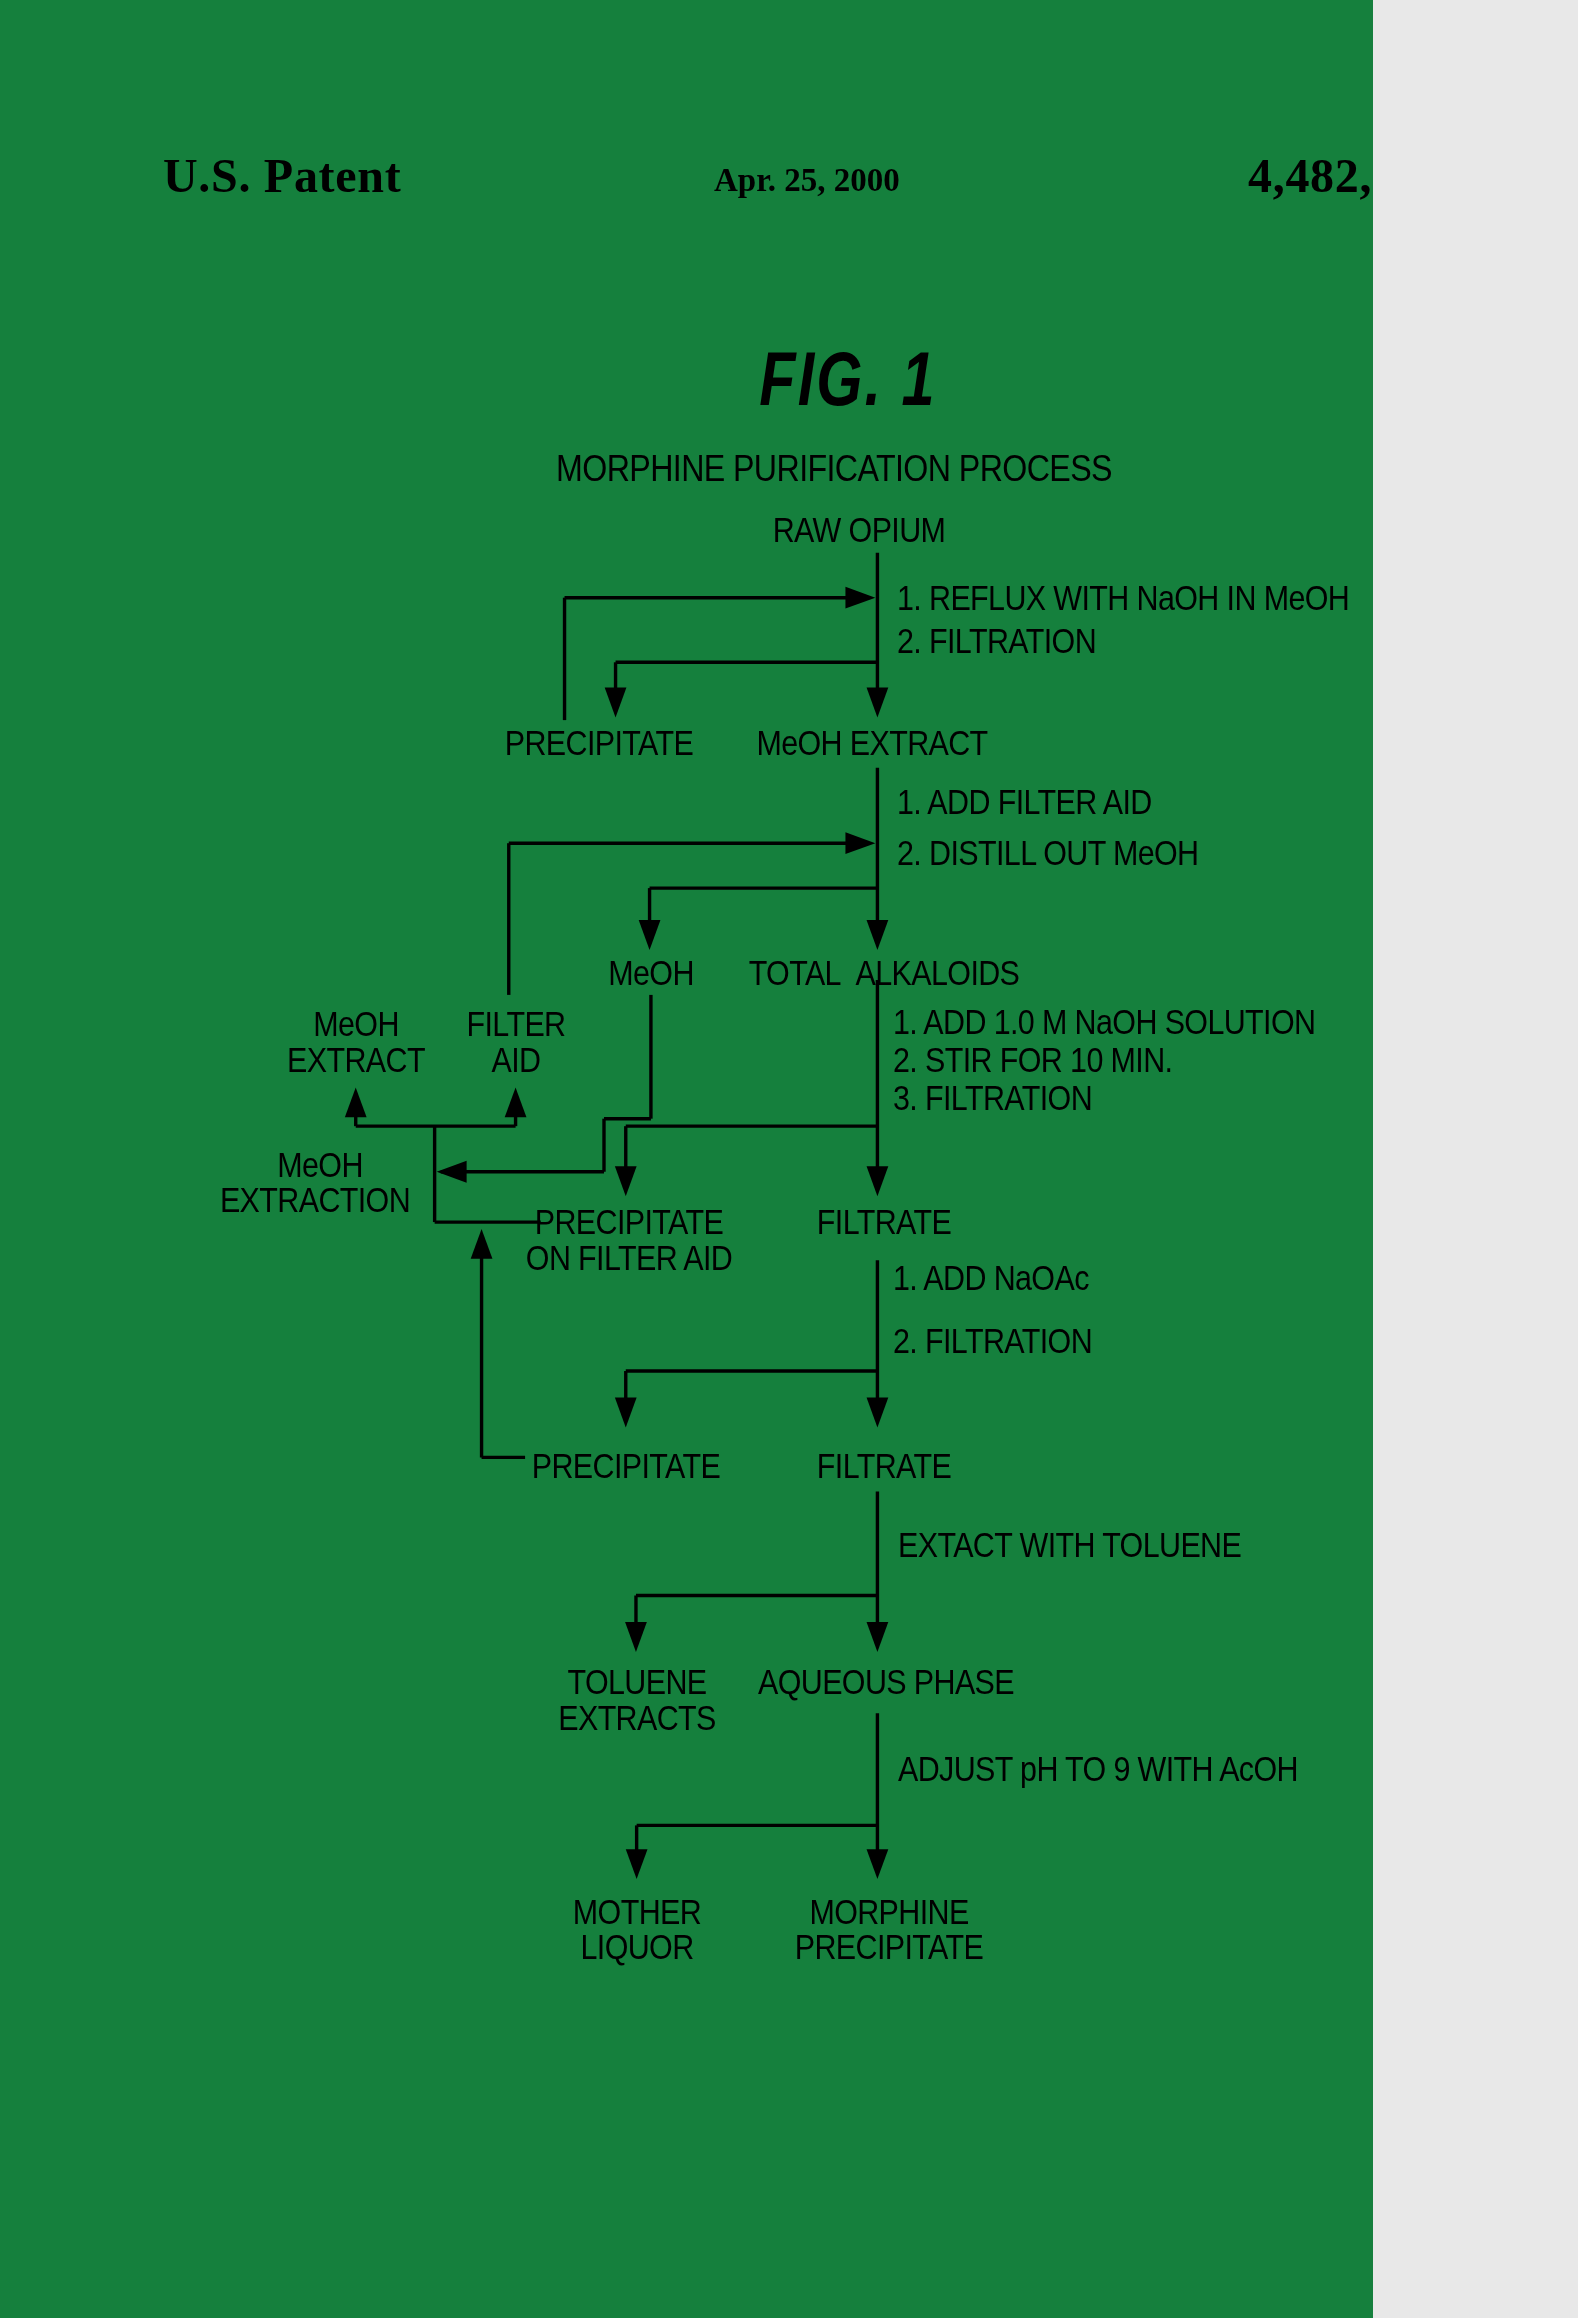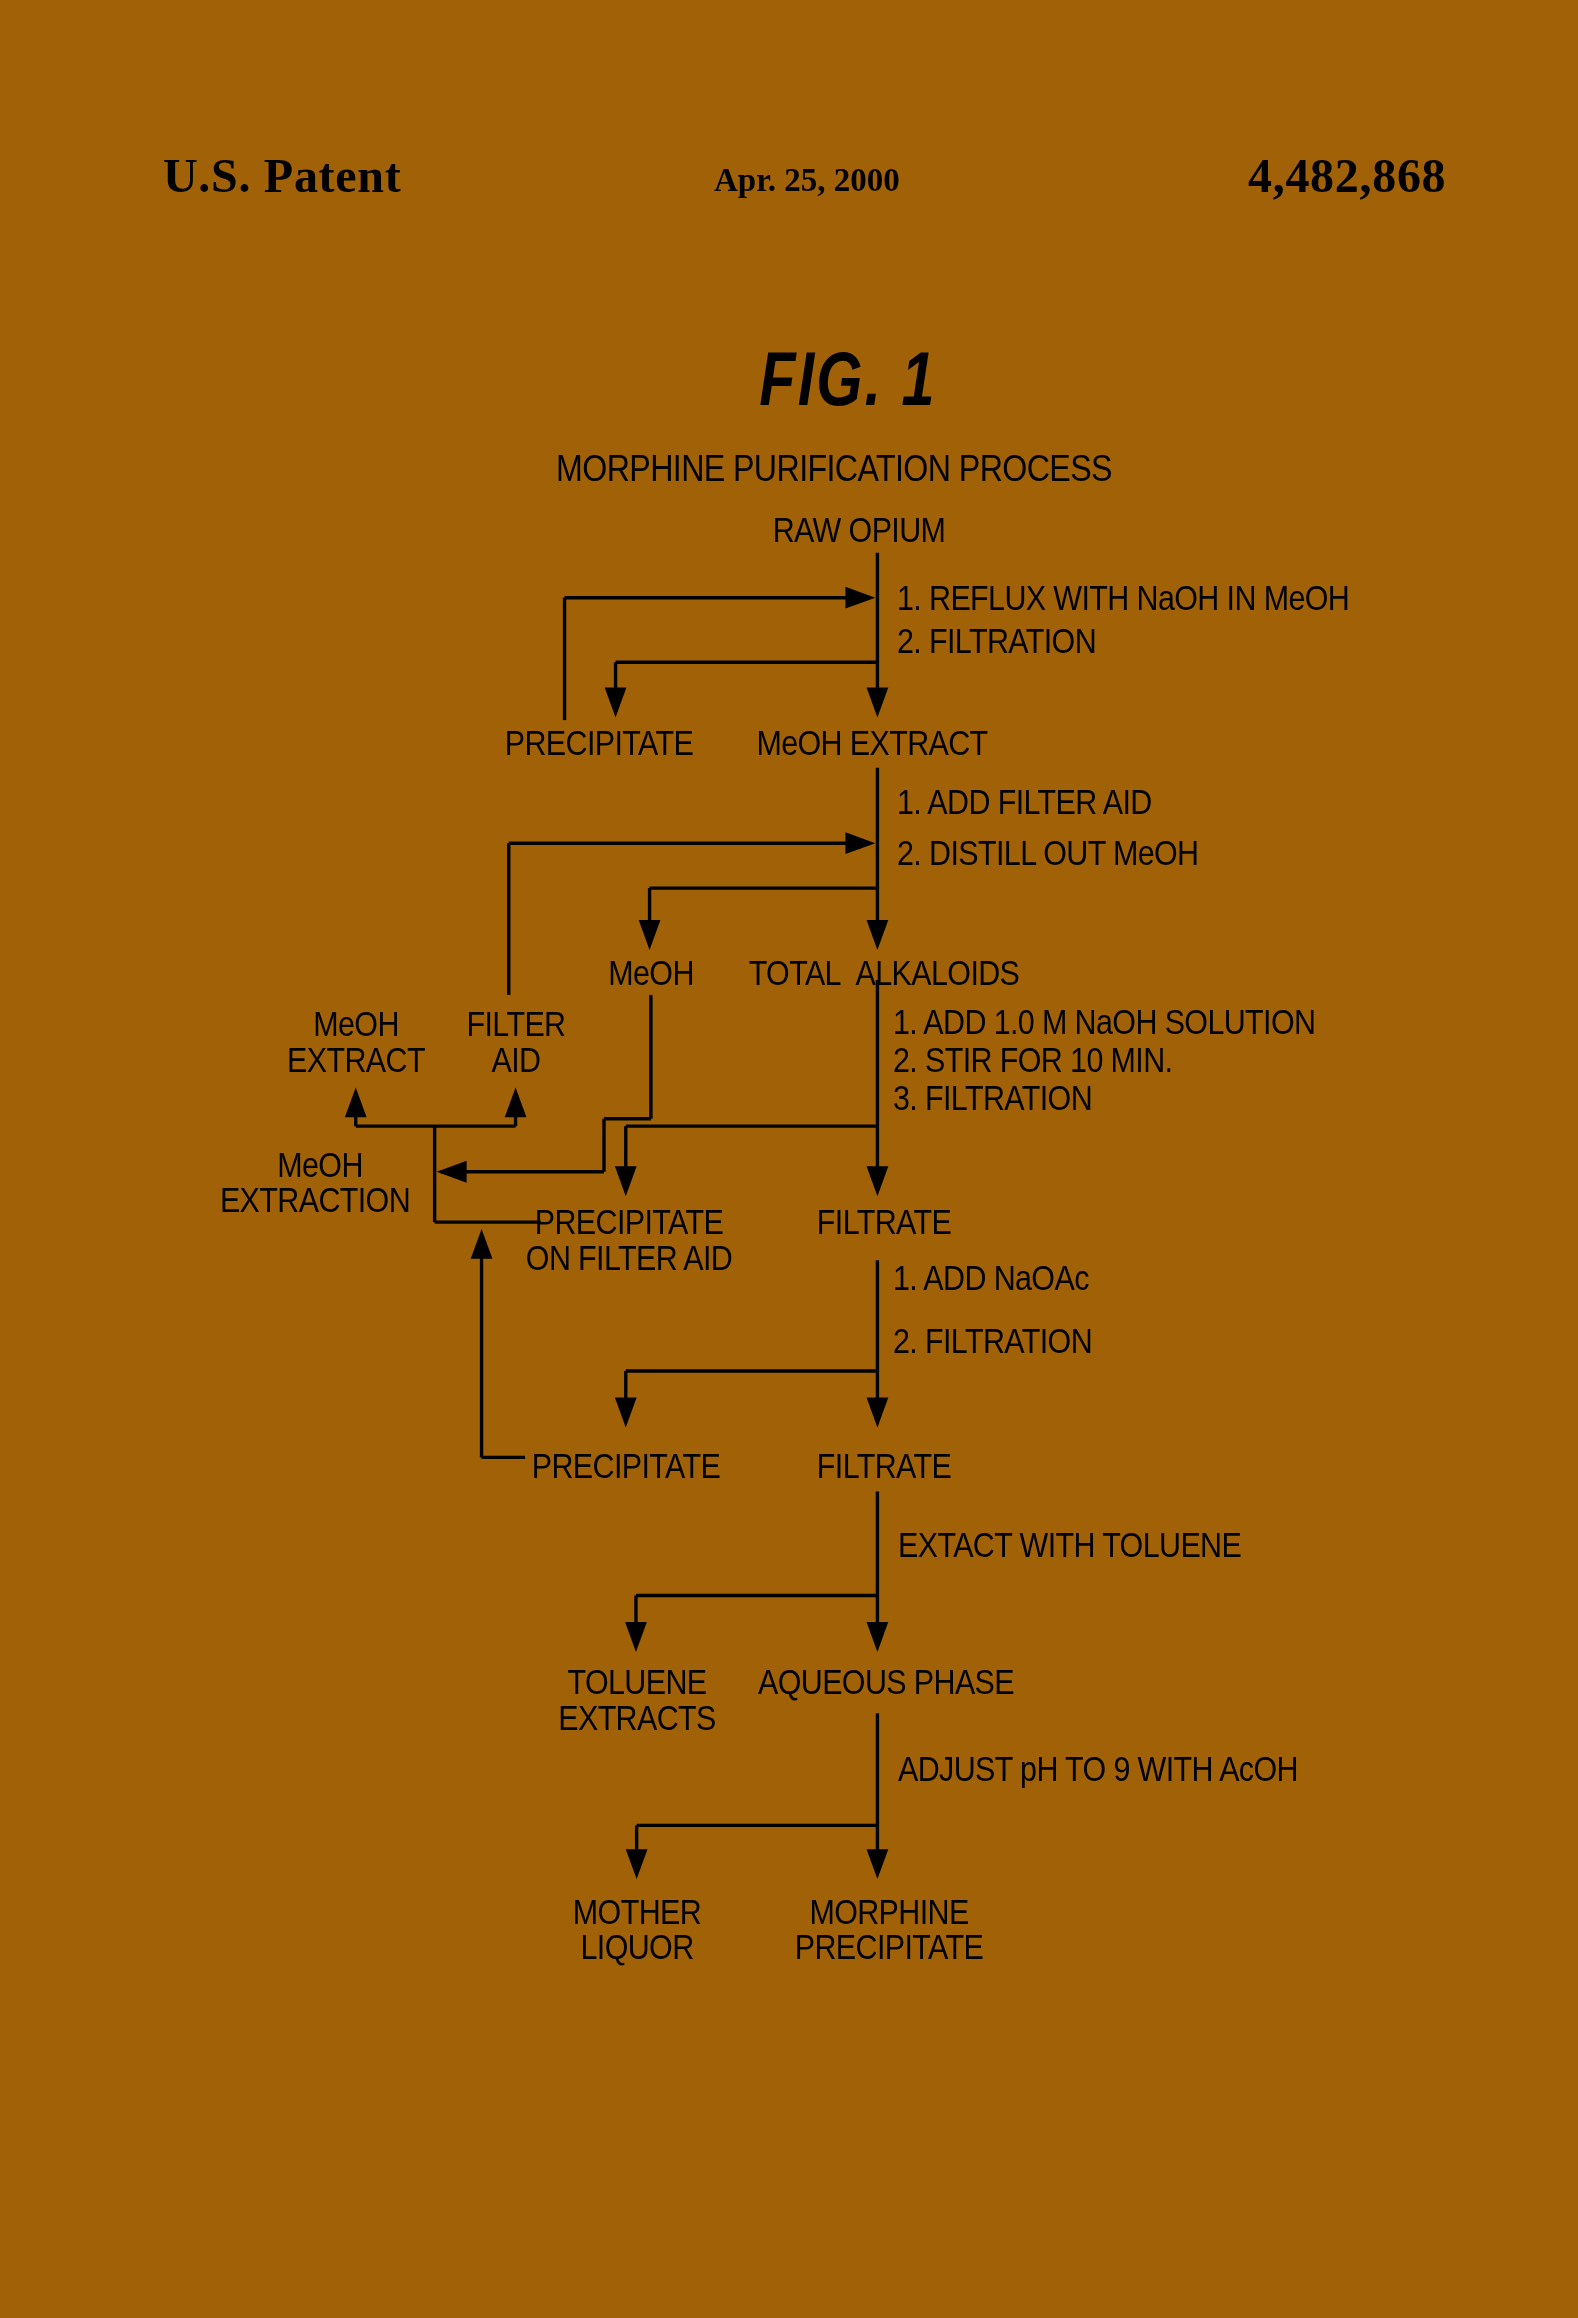--- a/index.html
+++ b/index.html
@@ -1,19 +1,19 @@
 <!DOCTYPE html>
 <html style="font-size:11px"><head>
 <meta charset="utf-8">
 <style>
   html,body{margin:0;padding:0;background:#e8e8e8;}
   #page{
     position:relative;
-    width:1578px;height:2319px;
-    background:#a16207;
+    width:1373px;height:2319px;
+    background:#15803d;
     overflow:hidden;
     font-family:"Liberation Sans", sans-serif;
     color:#000;
   }
   .hdr{
     position:absolute;
     font-family:"Liberation Serif", serif;
     font-weight:bold;
     white-space:nowrap;
   }

